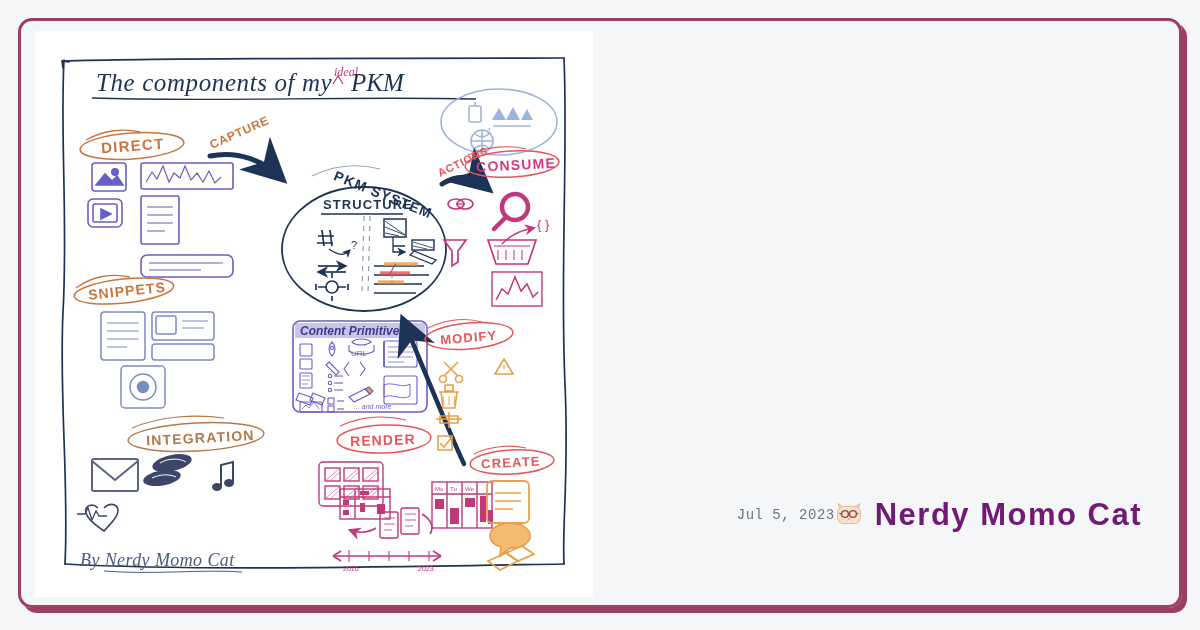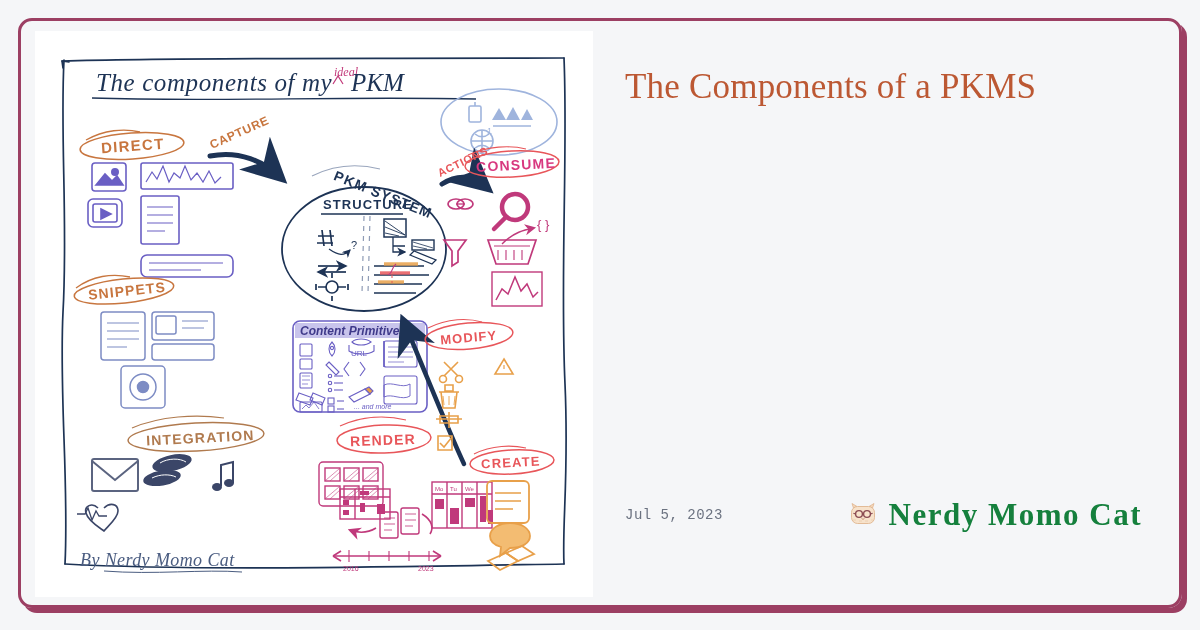--- a/index.html
+++ b/index.html
@@ -81,39 +81,39 @@
     font-weight: 700;
     color: #1f2633;
     letter-spacing: -0.2px;
     margin-top: 130px;
   }
   .footer-row {
     margin-top: auto;
     margin-bottom: 64px;
     display: flex;
     align-items: center;
-    justify-content: space-between;
+    justify-content: flex-end;
     width: 100%;
   }
   .post-date {
     font-family: "Liberation Mono", monospace;
     font-size: 14px;
     color: #6b7280;
     letter-spacing: 0.5px;
   }
   .author-block {
     display: flex;
     align-items: center;
     gap: 12px;
   }
   .author-name {
-    font-family: Liberation Serif, serif;
+    font-family: Liberation Sans, sans-serif;
     font-size: 31px;
     font-weight: 700;
-    color: #15803d;
+    color: #701a75;
     letter-spacing: 1.5px;
   }
   .author-avatar { width: 28px; height: 28px; display: block; }
 </style>
 </head>
 <body>
 
 <div class="og-card">
 
   <div class="frame"></div>
@@ -430,21 +430,20 @@
           <g>
             <text x="36" y="522" font-family="Liberation Serif, serif" font-size="18" font-style="italic" fill="#4a5c80" letter-spacing="0.4">By Nerdy Momo Cat</text>
             <path d="M60,527 C110,531 160,525 198,528" fill="none" stroke="#4a5c80" stroke-width="1"></path>
           </g>
         </svg>
       </div>
     </div>
 
     <div class="text-col">
 
-      <div class="post-title">The Components of a PKMS</div>
 
 
       <div class="footer-row">
         <div class="post-date">Jul 5, 2023</div>
 
         <div class="author-block">
           <span class="author-avatar">
             <svg viewBox="0 0 28 28" xmlns="http://www.w3.org/2000/svg">
               <path d="M4.5,7 L3,2.5 L8,5.5 Z" fill="#f5d9bd" stroke="#e0b58f" stroke-width="0.8"></path>
               <path d="M23.5,7 L25,2.5 L20,5.5 Z" fill="#f5d9bd" stroke="#e0b58f" stroke-width="0.8"></path>

